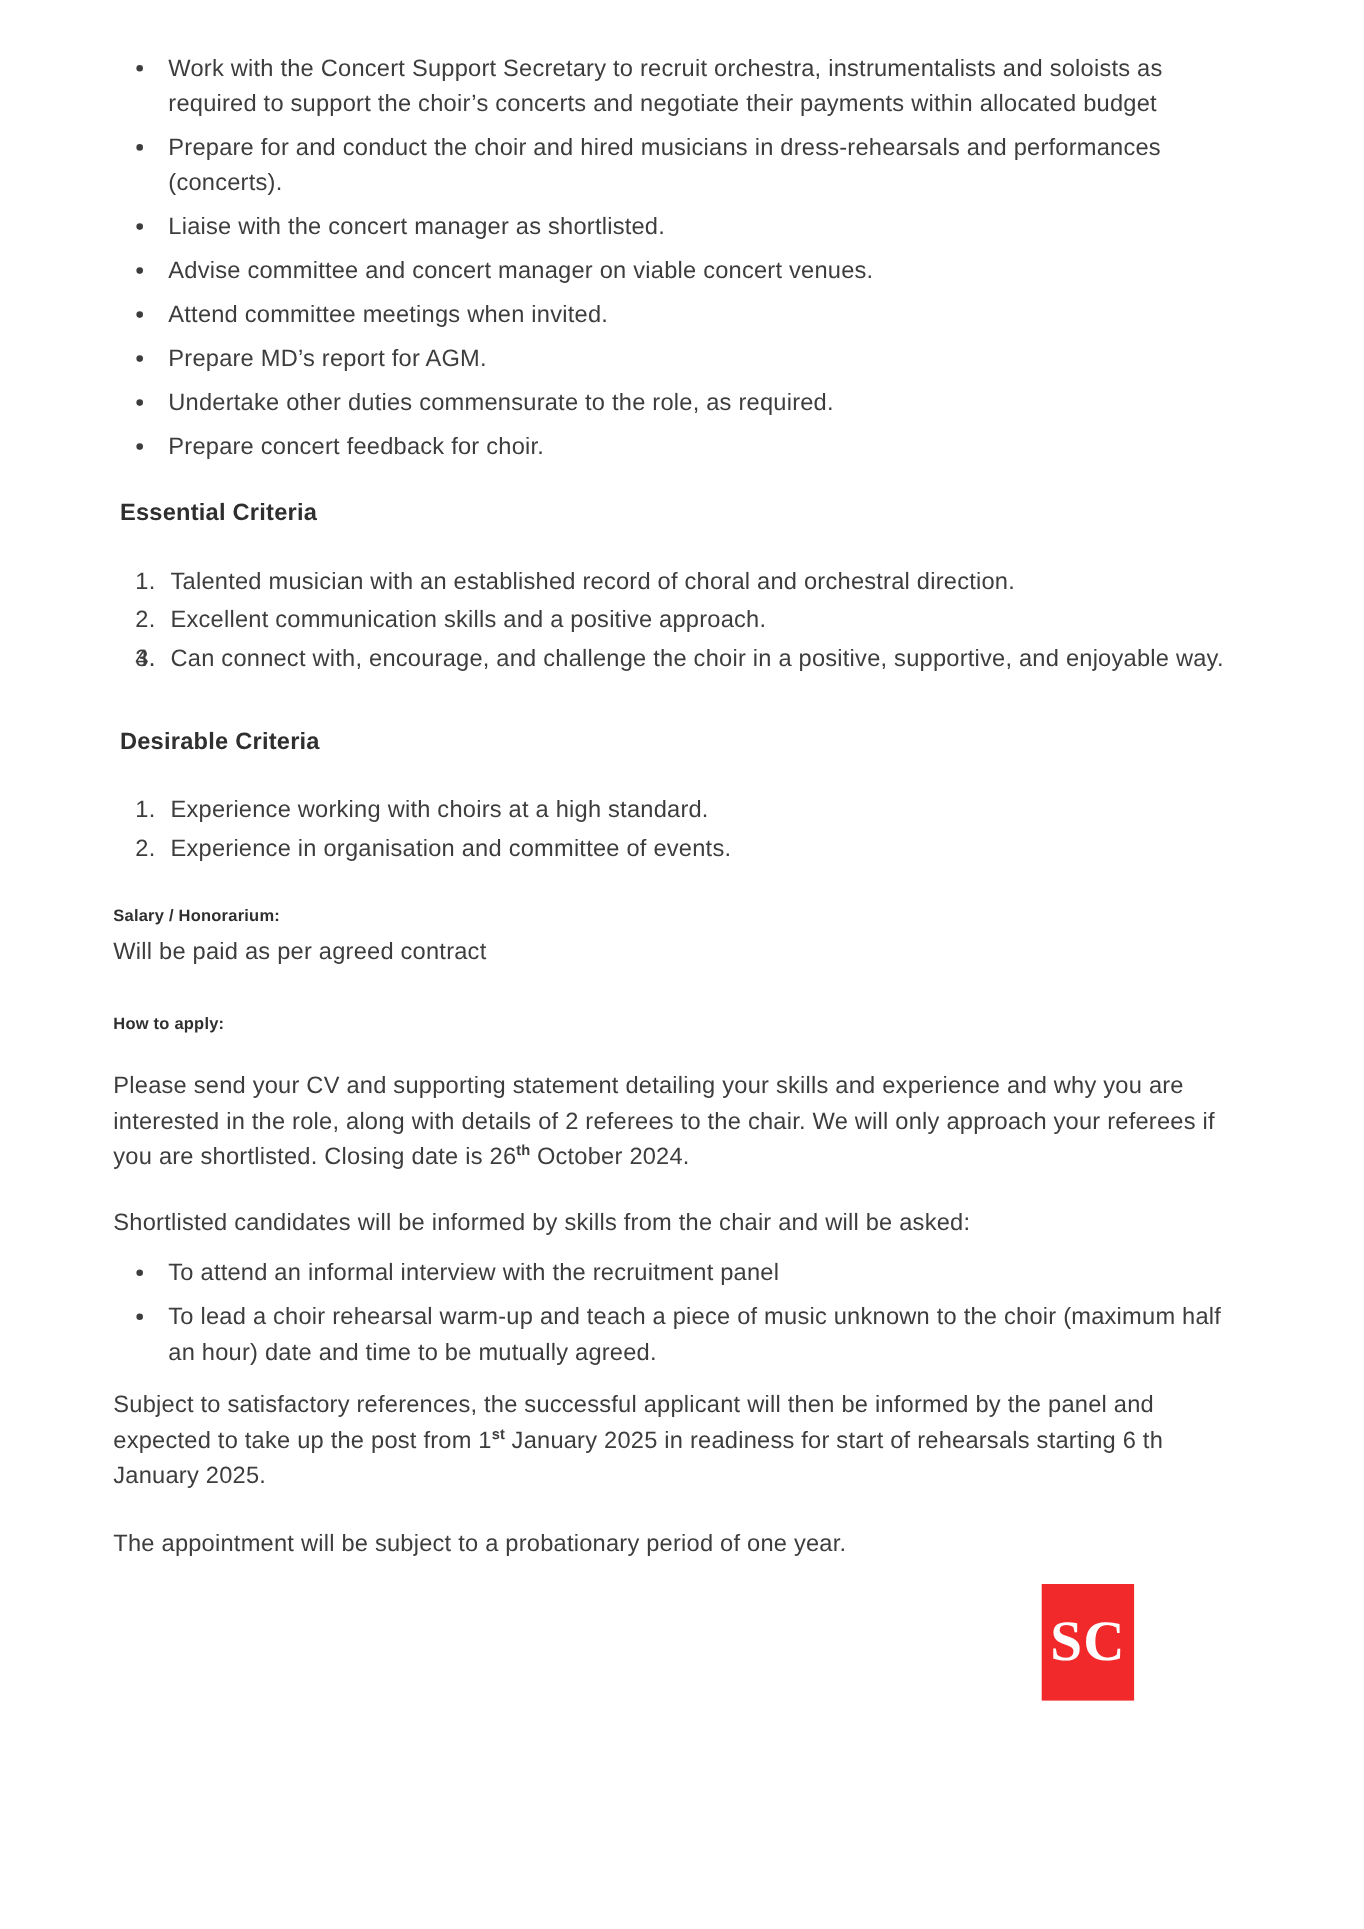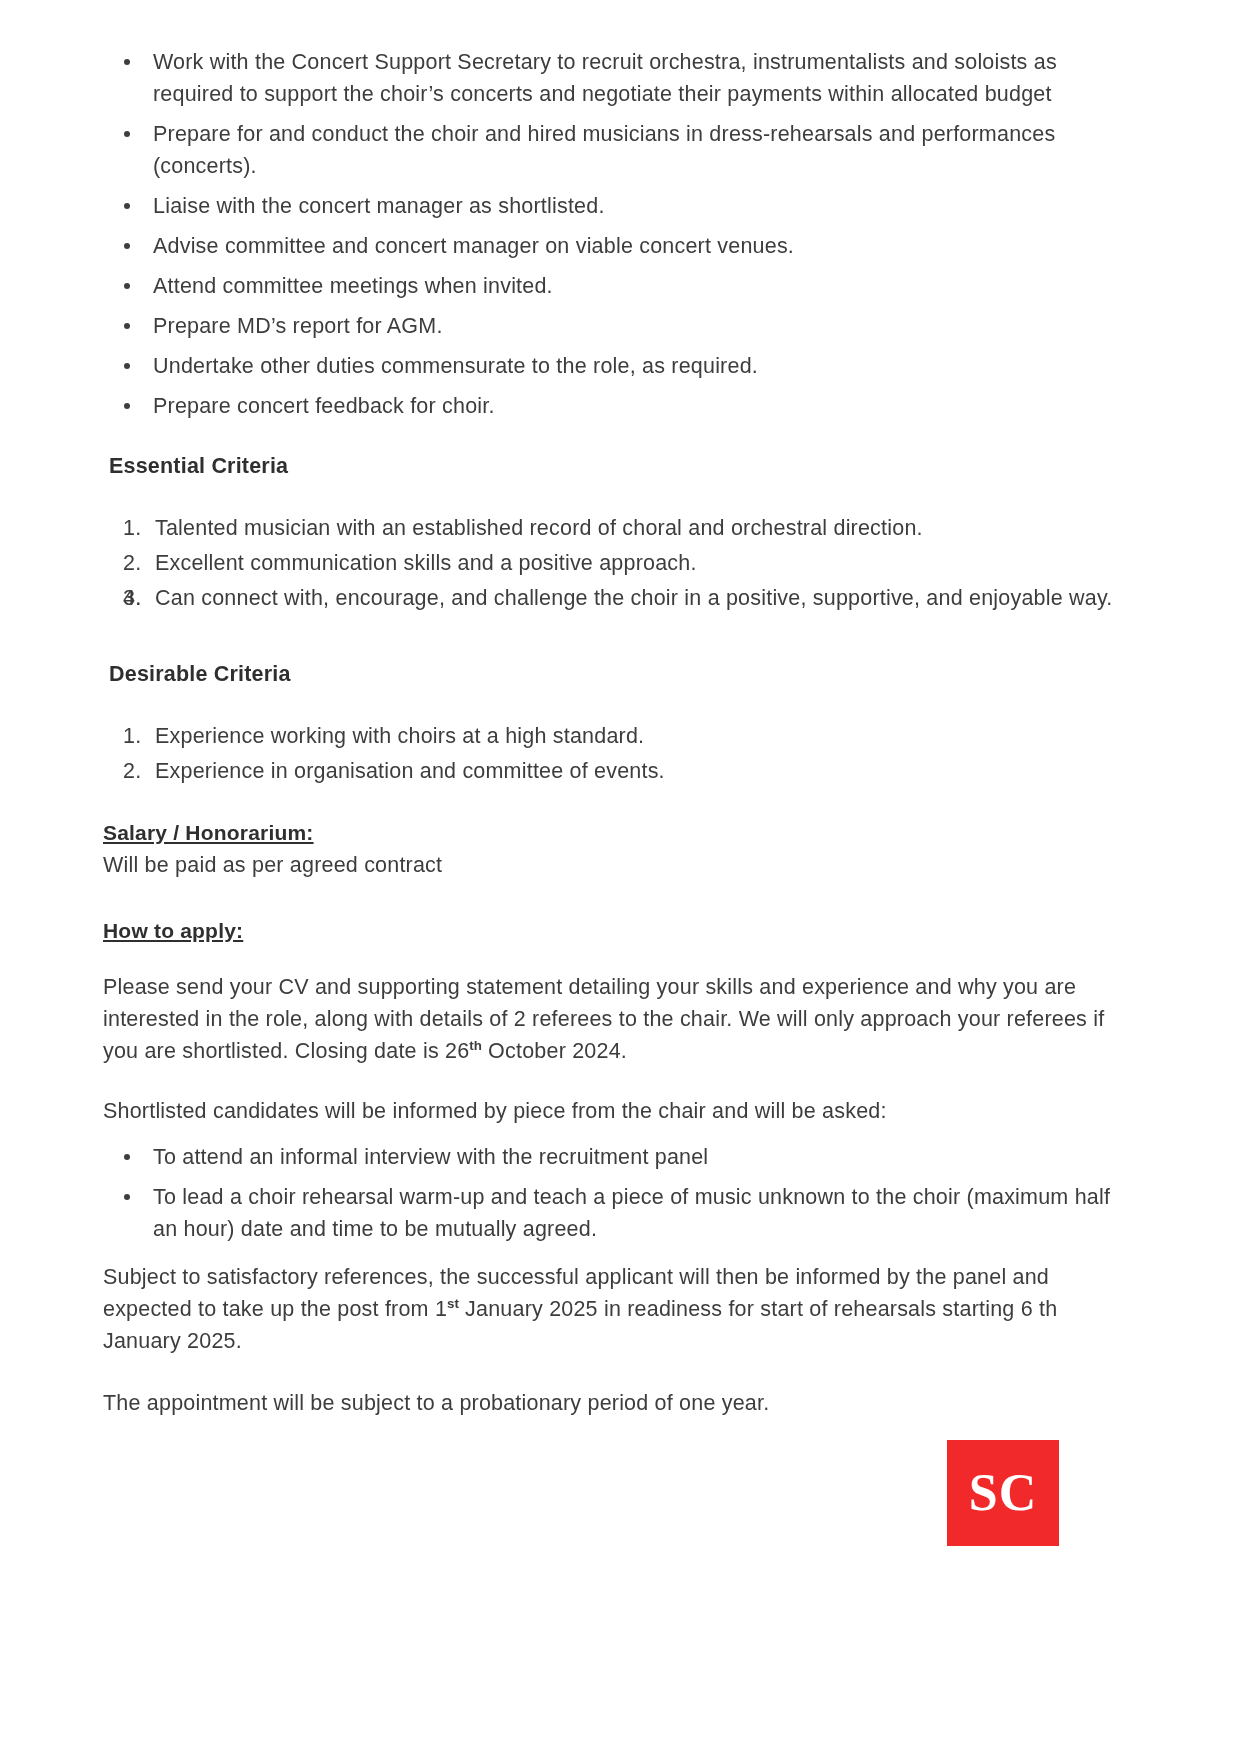--- a/index.html
+++ b/index.html
@@ -53,25 +53,24 @@
   
   .section-heading {
     font-size: 21.5px;
     font-weight: bold;
     color: #2f2f2f;
     padding-left: 6px;
     margin: 28px 0 30px 0;
   }
   .heading-desirable { margin-top: 44px; }
   .inline-heading {
-    font-size: 21px;
+    font-size: 15px;
     font-weight: bold;
     color: #2f2f2f;
     margin: 30px 0 0 0;
-    text-decoration: underline;
   }
   .howto-heading { margin-top: 34px; margin-bottom: 24px; }
 
   p { margin: 0; }
   .para { margin-bottom: 28px; }
   .intro-para { margin-bottom: 14px; }
   .subject-para { margin-top: 16px; margin-bottom: 30px; }
   .final-para { margin-top: 30px; }
 
   sup.ord {
@@ -80,21 +79,21 @@
     vertical-align: super;
     line-height: 0;
     letter-spacing: 0;
   }
 
   
   .logo {
     position: absolute;
     left: 947px;
     top: 1440px;
-    width: 112px;
+    width: 84px;
     height: 106px;
     background: #F2292B;
     display: flex;
     align-items: center;
     justify-content: center;
   }
   .logo-text {
     font-family: "Liberation Serif", "DejaVu Serif", serif;
     font-weight: bold;
     font-size: 52px;
@@ -175,21 +174,21 @@
     </li>
   </ol>
 
   <h3 class="inline-heading">Salary / Honorarium:</h3>
   <p>Will be paid as per agreed contract</p>
 
   <h3 class="inline-heading howto-heading">How to apply:</h3>
 
   <p class="para"><span>Please send your CV and supporting statement detailing your skills and experience and why you are interested in the role, along with details of 2 referees to the chair.  We will only approach your referees if you are shortlisted. Closing date is 26</span><sup class="ord">th</sup><span> October 2024.</span></p>
 
-  <p class="intro-para">Shortlisted candidates will be informed by piece from the chair and will be asked:</p>
+  <p class="intro-para">Shortlisted candidates will be informed by skills from the chair and will be asked:</p>
 
   <ul class="bullets">
     <li>
       <span class="dot"></span>
       <span>To attend an informal interview with the recruitment panel</span>
     </li>
     <li>
       <span class="dot"></span>
       <span>To lead a choir rehearsal warm-up and teach a piece of music unknown to the choir (maximum half an hour) date and time to be mutually agreed.</span>
     </li>

